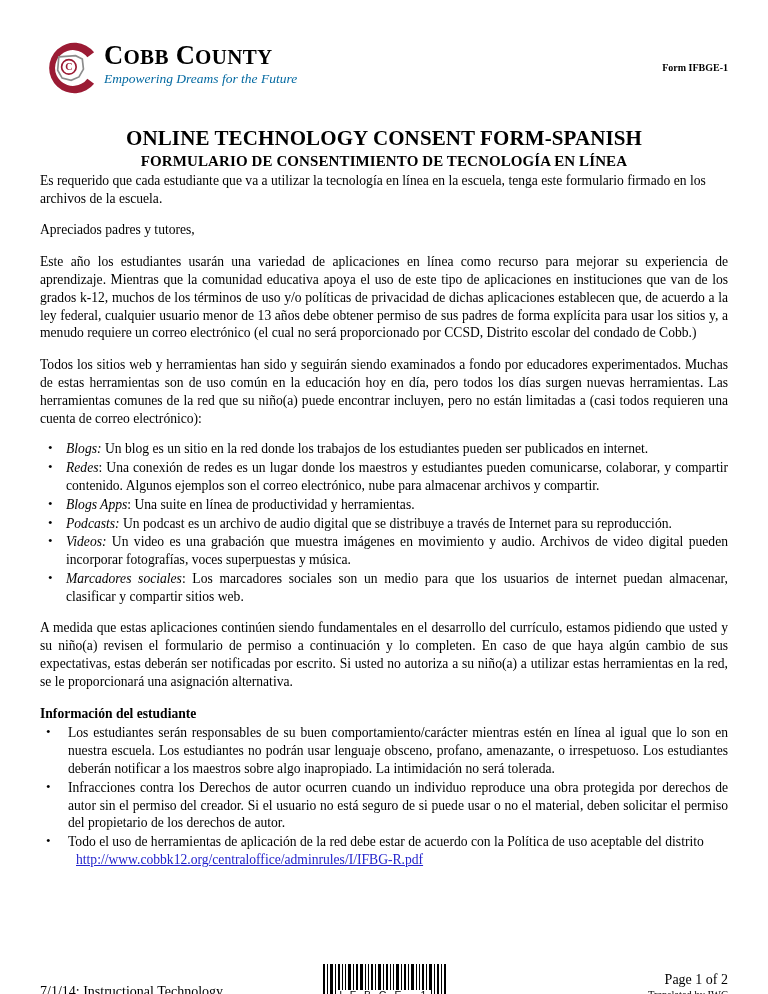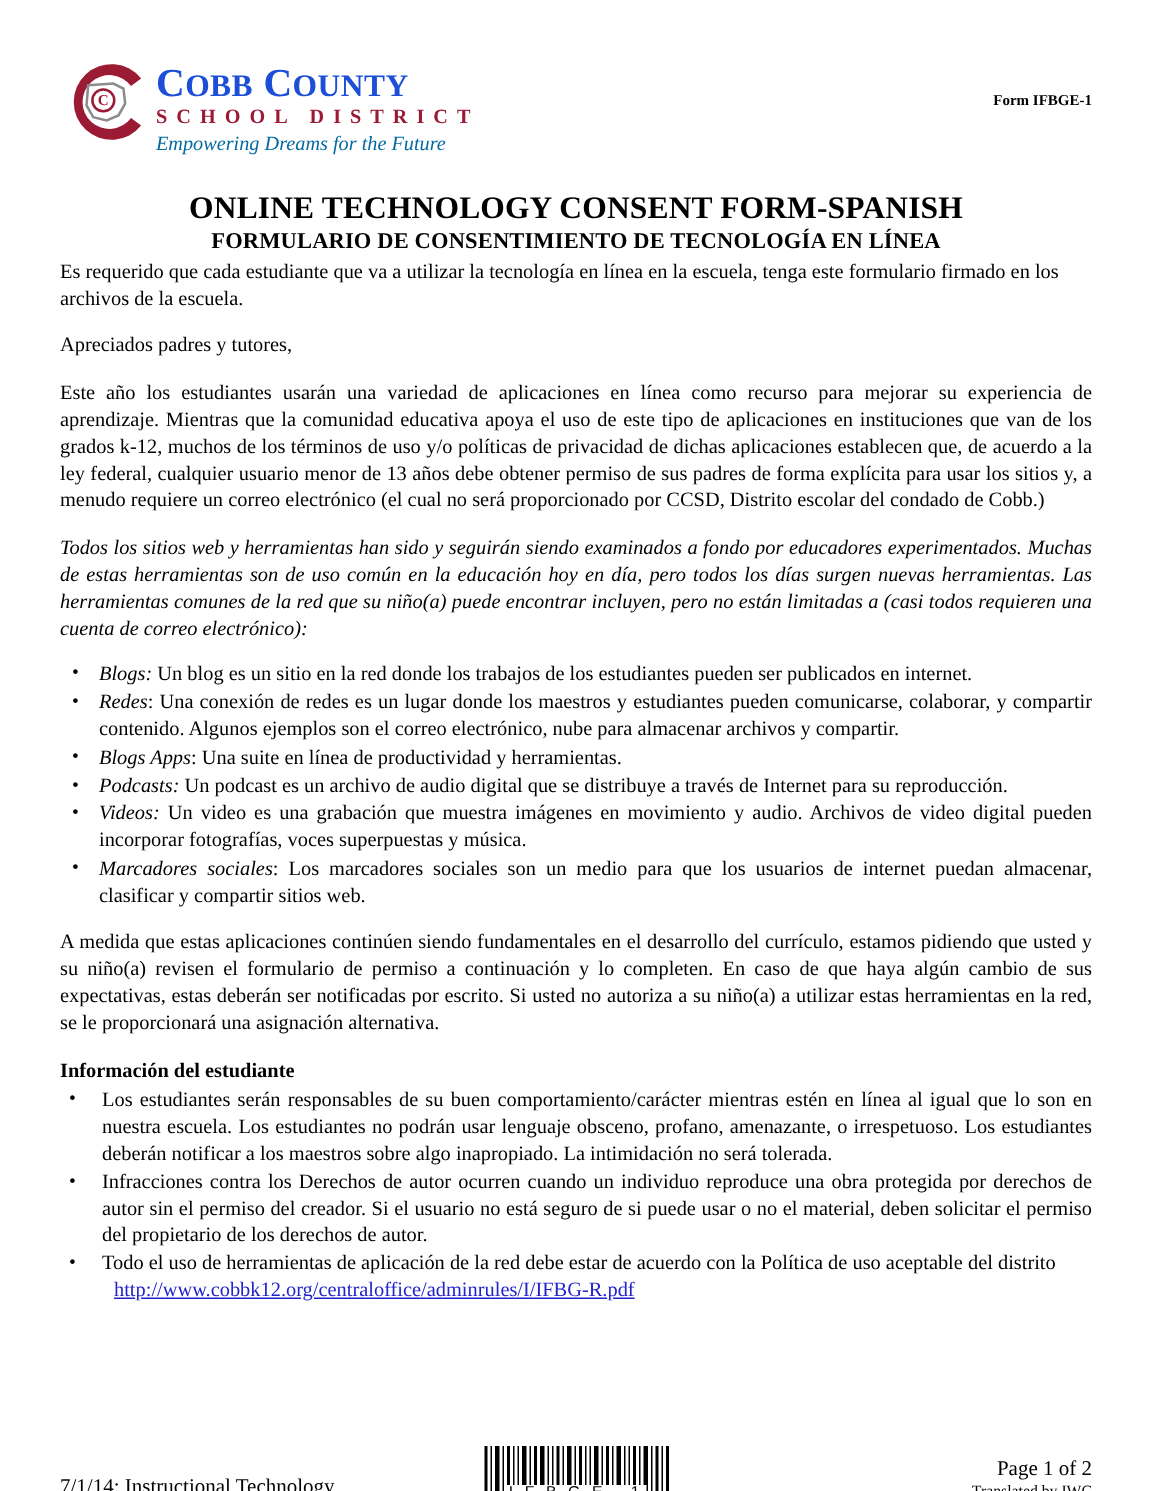--- a/index.html
+++ b/index.html
@@ -39,21 +39,21 @@
   .logo-mark {
     width: 56px;
     height: 56px;
     flex: 0 0 56px;
     margin-right: 6px;
   }
   .logo-words {
     padding-top: 2px;
   }
   .logo-line1 {
-    color: #1d4ed8;
+    color: #000000;
     font-family: "Liberation Serif", "DejaVu Serif", serif;
     font-weight: bold;
     font-size: 26.5px;
     letter-spacing: 0.3px;
     line-height: 1;
     white-space: nowrap;
   }
   .logo-line1 .small-caps {
     font-size: 21px;
   }
@@ -117,21 +117,20 @@
     text-justify: inter-word;
   }
   p.para.first {
     font-family: Liberation Serif, serif;
   }
   p.para.nojust {
     text-align: left;
   }
   p.para.tight {
     margin-bottom: 13px;
-    font-style: italic;
   }
 
   ul.bullets {
     list-style: none;
     margin: 0 0 0 0;
     padding: 0;
   }
   ul.bullets li {
     position: relative;
     padding-left: 26px;
@@ -239,21 +238,20 @@
         <path d="M93 22 A45 45 0 1 0 93 78 L81 69 A32 32 0 1 1 81 31 Z" fill="#9B1B34"></path>
 
         <path d="M30 30 L60 28 L72 34 L74 52 L66 66 L52 72 L36 68 L28 54 Z" fill="#ffffff" stroke="#8c8c8c" stroke-width="3"></path>
 
         <circle cx="48" cy="48" r="13" fill="#ffffff" stroke="#9B1B34" stroke-width="3"></circle>
         <text x="48" y="54" text-anchor="middle" font-family="Liberation Serif, serif" font-size="18" font-weight="bold" fill="#9B1B34">C</text>
       </svg>
 
       <div class="logo-words">
         <div class="logo-line1"><span>C</span><span class="small-caps">OBB</span>&nbsp;<span>C</span><span class="small-caps">OUNTY</span></div>
-        <div class="logo-line2">SCHOOL DISTRICT</div>
         <div class="logo-tagline">Empowering Dreams for the Future</div>
       </div>
     </div>
 
     <div class="form-code">Form IFBGE-1</div>
   </div>
 
   <div class="titles">
     <div class="title-en">ONLINE TECHNOLOGY CONSENT FORM-SPANISH</div>
     <div class="title-es">FORMULARIO DE CONSENTIMIENTO DE TECNOLOGÍA EN LÍNEA</div>

